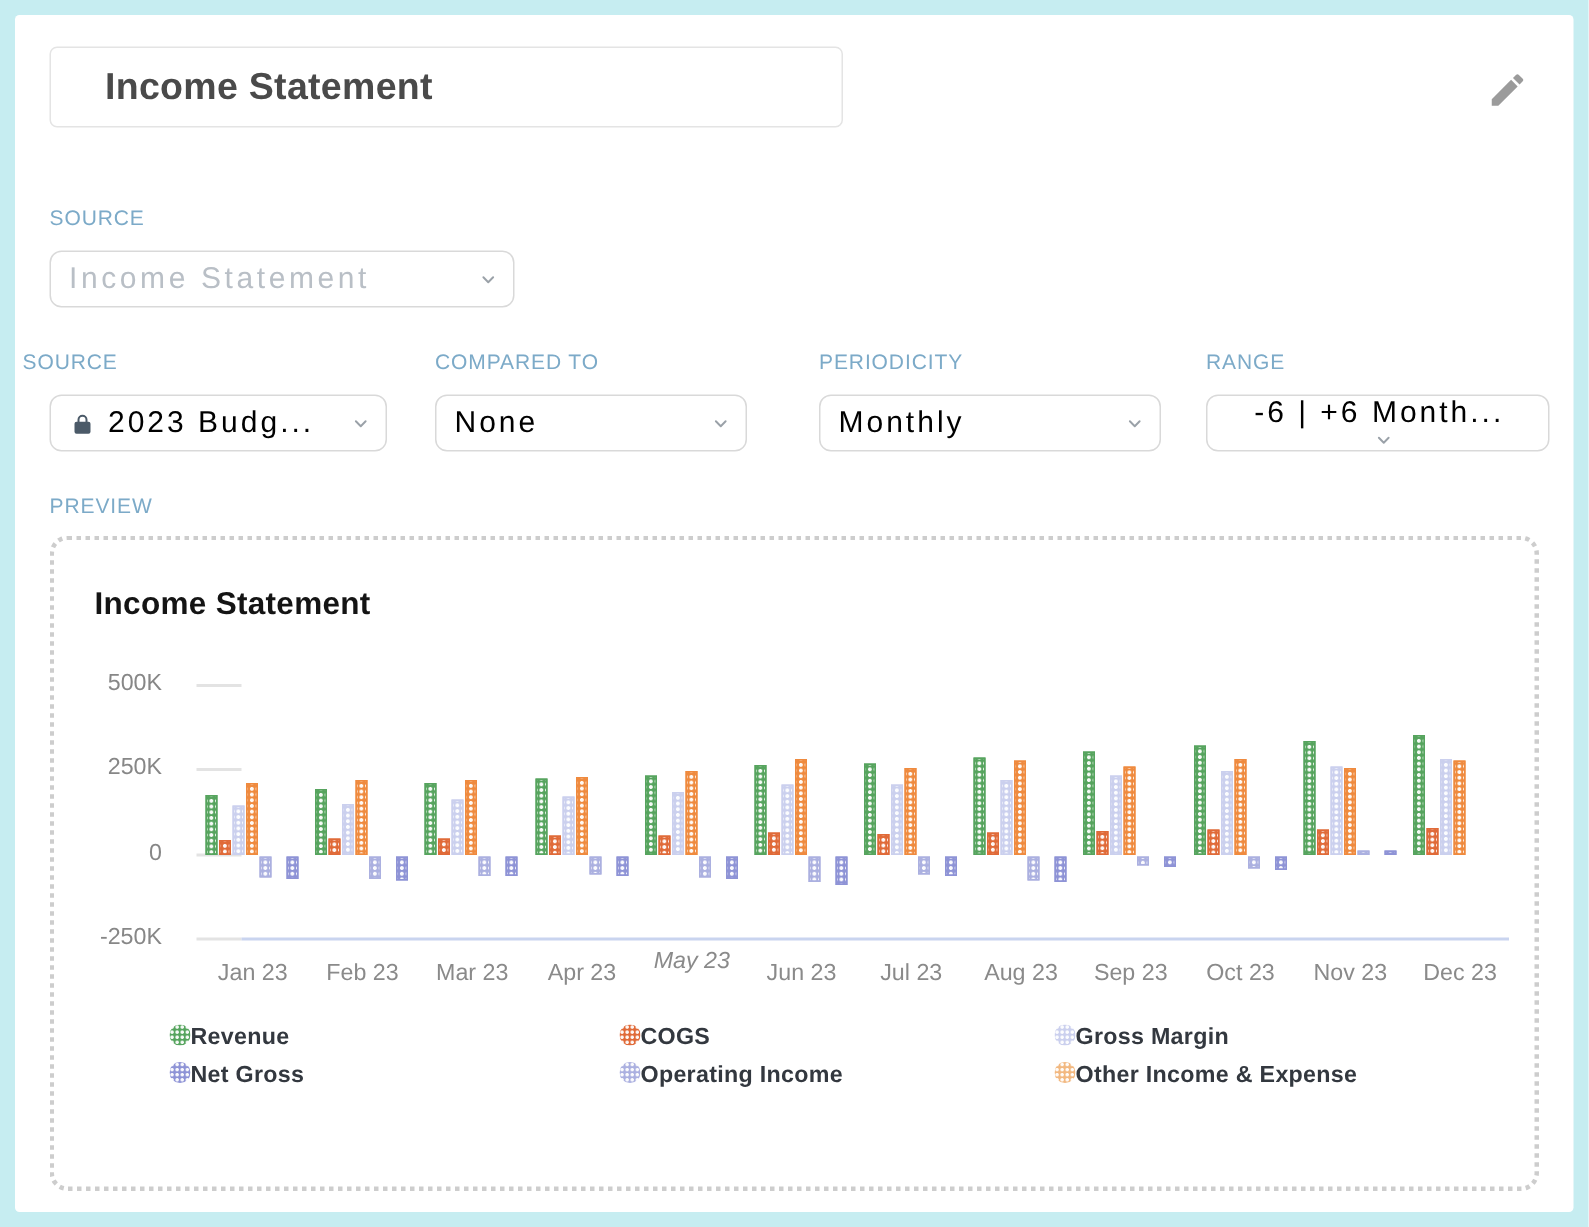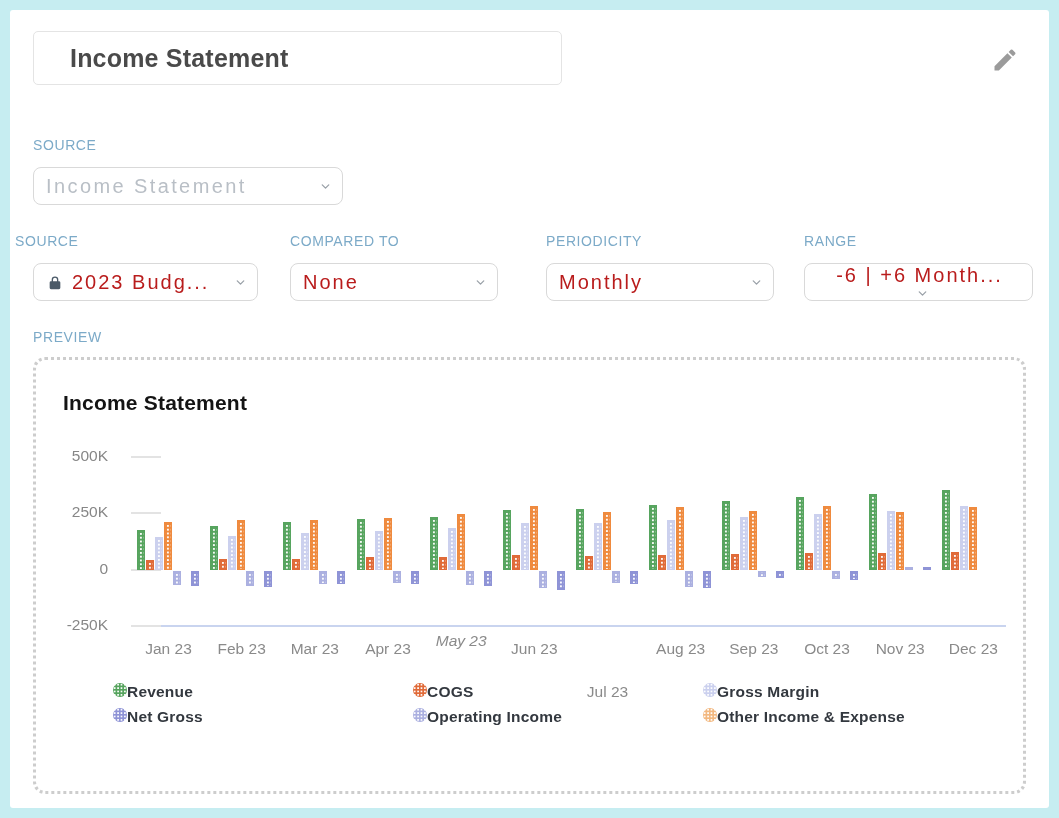--- a/index.html
+++ b/index.html
@@ -9,21 +9,21 @@
 
   
   .title-input { position:absolute; left:23px; top:21px; width:529px; height:54px; border:1px solid #e4e4e4; border-radius:5px;
     font-size:25px; font-weight:bold; color:#4a4a4a; padding-left:36px; display:flex; align-items:center; background:#fff; letter-spacing:.2px; }
   .pencil-btn { position:absolute; left:975px; top:30px; width:40px; height:40px; display:flex; align-items:center; justify-content:center; cursor:pointer; }
 
   
   .flabel { position:absolute; font-size:14px; color:#7caac8; letter-spacing:.6px; }
   .select { position:absolute; height:38px; border:1px solid #d9d9d9; border-radius:8px; background:#fff;
     display:flex; align-items:center; padding:0 10px 0 12px; cursor:pointer; }
-  .sel-text { font-size:20px; letter-spacing:2px; color:#b91c1c; white-space:nowrap; overflow:hidden; flex:1; }
+  .sel-text { font-size:20px; letter-spacing:2px; color:#000000; white-space:nowrap; overflow:hidden; flex:1; }
   .sel-text.dim { color:#b9bfc6; letter-spacing:2.4px; }
   .chev { flex:0 0 auto; margin-left:6px; }
   .lock { flex:0 0 auto; margin-right:9px; margin-left:1px; }
 
   
   .preview-box { position:absolute; left:23px; top:347px; width:993px; height:437px; border:3px dotted #cdcdcd; border-radius:12px; }
   .chart-title { position:absolute; left:27px; top:31px; font-size:21px; font-weight:800; color:#141414; letter-spacing:.2px; }
   .ylab { position:absolute; left:8px; width:64px; text-align:right; font-size:15.5px; color:#878787; }
   .stub { position:absolute; left:95px; width:30px; height:2px; background:#e3e3e3; }
   .xaxis-line { position:absolute; left:125px; width:845px; height:2px; background:#c9d4ef; }
@@ -160,21 +160,21 @@
         </div>
         <div class="xlab" style="left: 456.35px; top: 280px;">Jun 23</div>
         <div class="bar-group" style="left: 466.85px;">
           <div class="bar" style="--c: #56a45e; left: 0px; height: 59.664px; top: 150.336px;"></div>
           <div class="bar" style="--c: #e06a38; left: 9px; height: 14.69px; top: 195.31px;"></div>
           <div class="bar" style="--c: #cbd0ee; left: 18px; height: 47.008px; top: 162.992px;"></div>
           <div class="bar" style="--c: #ef8a3e; left: 27px; height: 64.41px; top: 145.59px;"></div>
           <div class="bar" style="--c: #abb0e0; left: 36px; height: 17.402px; top: 211px;"></div>
           <div class="bar" style="--c: #8e93d6; left: 54px; height: 18.758px; top: 211px;"></div>
         </div>
-        <div class="xlab" style="left: 529.52px; top: 280px; margin-top: 43px;">Jul 23</div>
+        <div class="xlab" style="left: 529.52px; top: 280px;">Jul 23</div>
         <div class="bar-group" style="left: 540.02px;">
           <div class="bar" style="--c: #56a45e; left: 0px; height: 60.568px; top: 149.432px;"></div>
           <div class="bar" style="--c: #e06a38; left: 9px; height: 14.012px; top: 195.988px;"></div>
           <div class="bar" style="--c: #cbd0ee; left: 18px; height: 47.008px; top: 162.992px;"></div>
           <div class="bar" style="--c: #ef8a3e; left: 27px; height: 58.308px; top: 151.692px;"></div>
           <div class="bar" style="--c: #abb0e0; left: 36px; height: 11.752px; top: 211px;"></div>
           <div class="bar" style="--c: #8e93d6; left: 54px; height: 12.656px; top: 211px;"></div>
         </div>
         <div class="xlab" style="left: 602.69px; top: 280px;">Aug 23</div>
         <div class="bar-group" style="left: 613.19px;">

